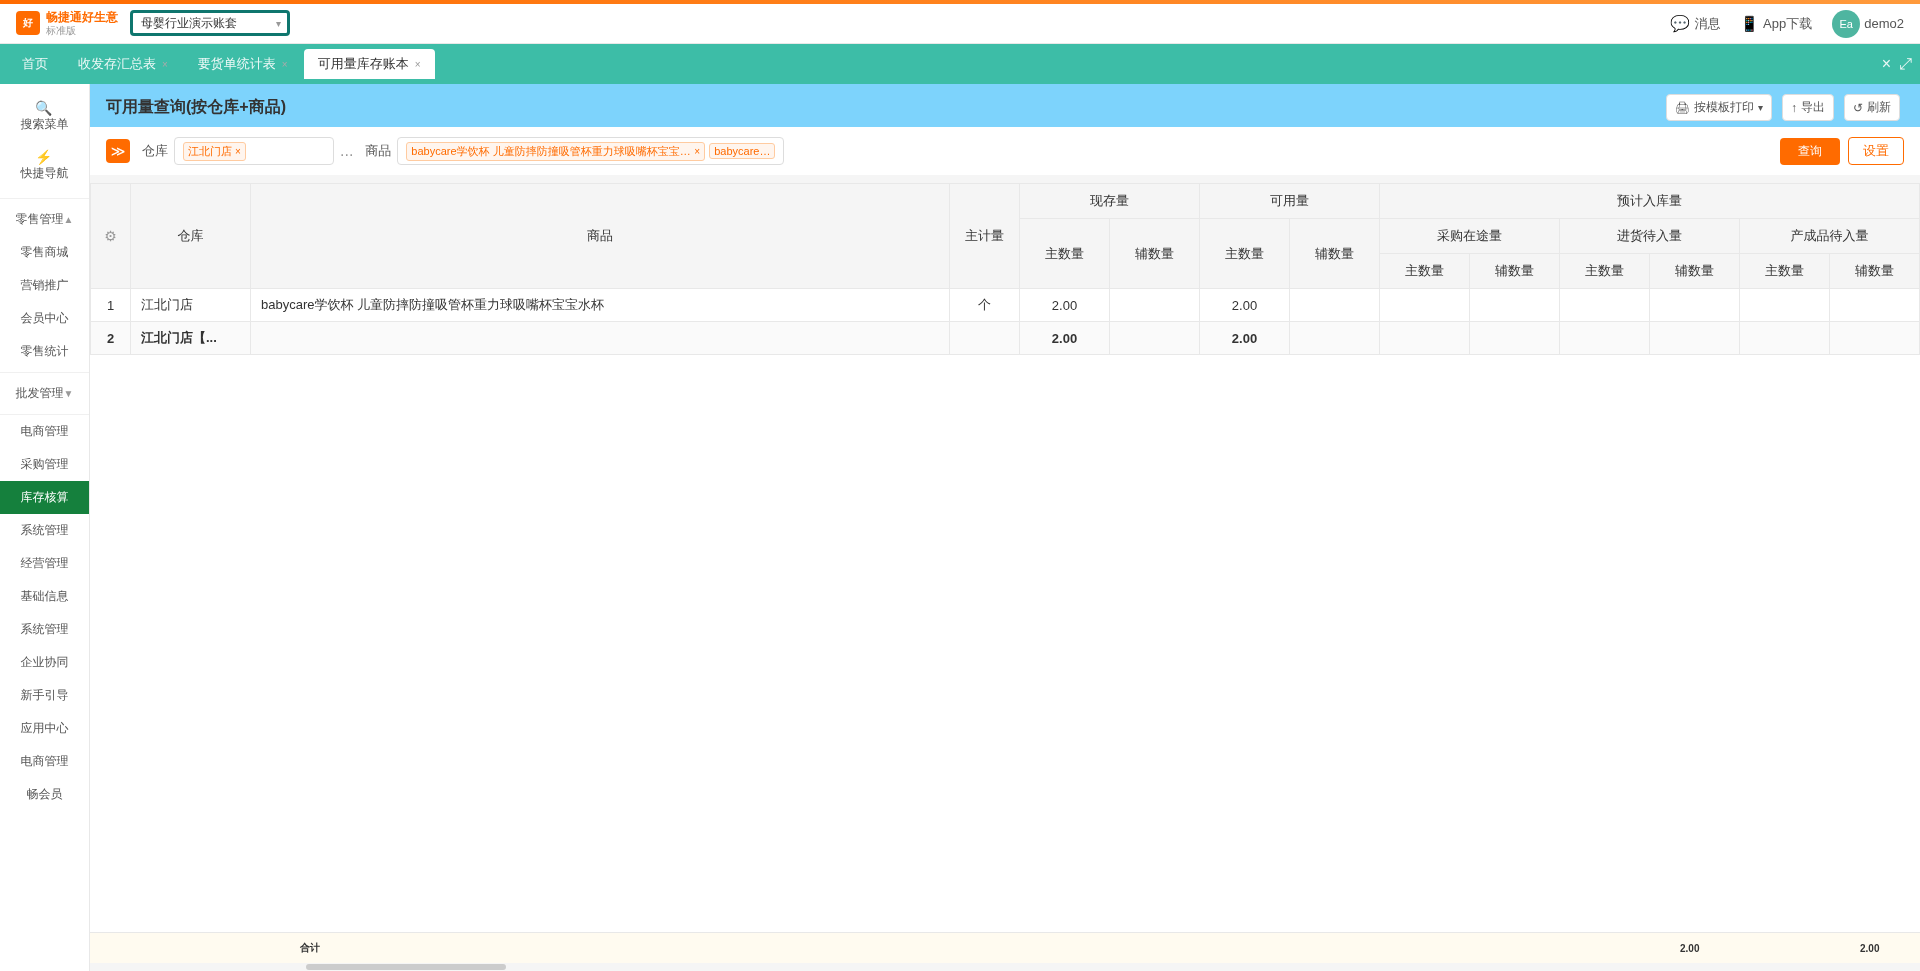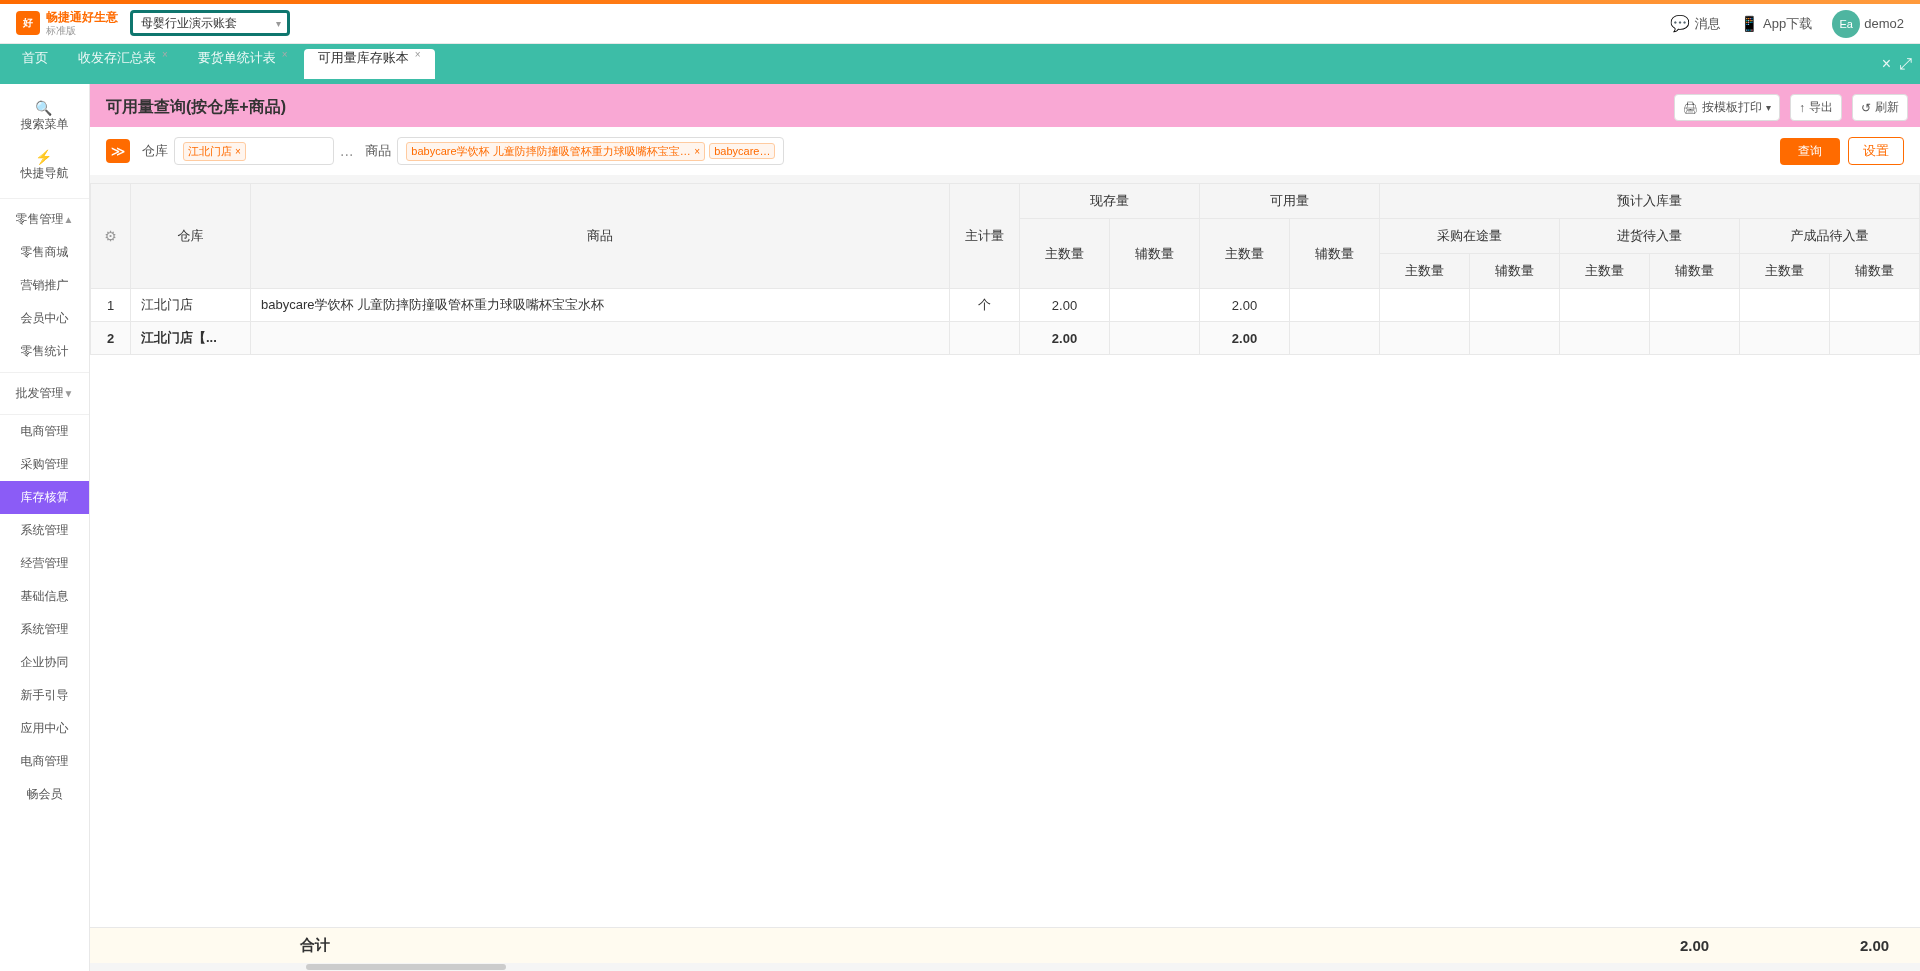--- a/index.html
+++ b/index.html
@@ -33,20 +33,21 @@
       align-items: center;
       flex-shrink: 0;
       padding: 0 8px;
       gap: 2px;
     }
     .nav-tab {
       height: 30px;
       padding: 0 14px;
       border-radius: 4px 4px 0 0;
       display: flex;
+      align-items: center;
       gap: 6px;
       cursor: pointer;
       font-size: 13px;
       color: rgba(255,255,255,0.9);
       white-space: nowrap;
     }
     .nav-tab.active { background: #fff; color: #333; border-radius: 4px 4px 0 0; }
     .nav-tab .close-btn { font-size: 10px; color: #aaa; cursor: pointer; }
     .nav-tab.active .close-btn { color: #999; }
     .nav-tabs-spacer { flex: 1; }
@@ -76,21 +77,21 @@
       text-align: center;
       cursor: pointer;
       font-size: 12px;
       color: #555;
       display: flex;
       align-items: center;
       justify-content: center;
       gap: 0;
       flex-direction: column;
     }
-    .sidebar-item.active { background: #8b5cf6; color: #fff; justify-content: center; }
+    .sidebar-item.active { background: #15803d; color: #fff; justify-content: center; }
     .sidebar-group { padding: 4px 0; border-bottom: 1px solid #f0f0f0; }
     .sidebar-group-title {
       padding: 8px 4px;
       text-align: center;
       cursor: pointer;
       font-size: 12px;
       color: #555;
       display: flex;
       align-items: center;
       justify-content: center;
@@ -102,22 +103,22 @@
     .content-area {
       flex: 1;
       display: flex;
       flex-direction: column;
       overflow: hidden;
       background: #f5f5f5;
     }
 
     
     .page-header {
-      background: #f9a8d4;
-      padding: 10px 12px 6px 16px;
+      background: #7dd3fc;
+      padding: 10px 20px 6px 16px;
       display: flex;
       align-items: center;
       justify-content: space-between;
       flex-shrink: 0;
     }
     .page-title { font-size: 16px; font-weight: bold; color: #333; }
     .header-actions { display: flex; align-items: center; gap: 10px; }
     .header-action-btn {
       display: flex; align-items: center; gap: 4px;
       font-size: 12px; color: #555; cursor: pointer; padding: 4px 8px;
@@ -213,21 +214,21 @@
     }
     .settings-icon { color: #999; font-size: 14px; cursor: pointer; }
 
     
     .summary-bar {
       background: #fffbf0;
       border-top: 1px solid #e8e8e8;
       padding: 8px 10px;
       display: flex;
       align-items: center;
-      font-size: 15px;
+      font-size: 10px;
       flex-shrink: 0;
     }
     .summary-label { font-weight: bold; padding: 0 40px; }
     .summary-value { font-weight: bold; padding: 0 40px; }
 
     
     ::-webkit-scrollbar { width: 6px; height: 6px; }
     ::-webkit-scrollbar-track { background: #f1f1f1; }
     ::-webkit-scrollbar-thumb { background: #ccc; border-radius: 3px; }
 

